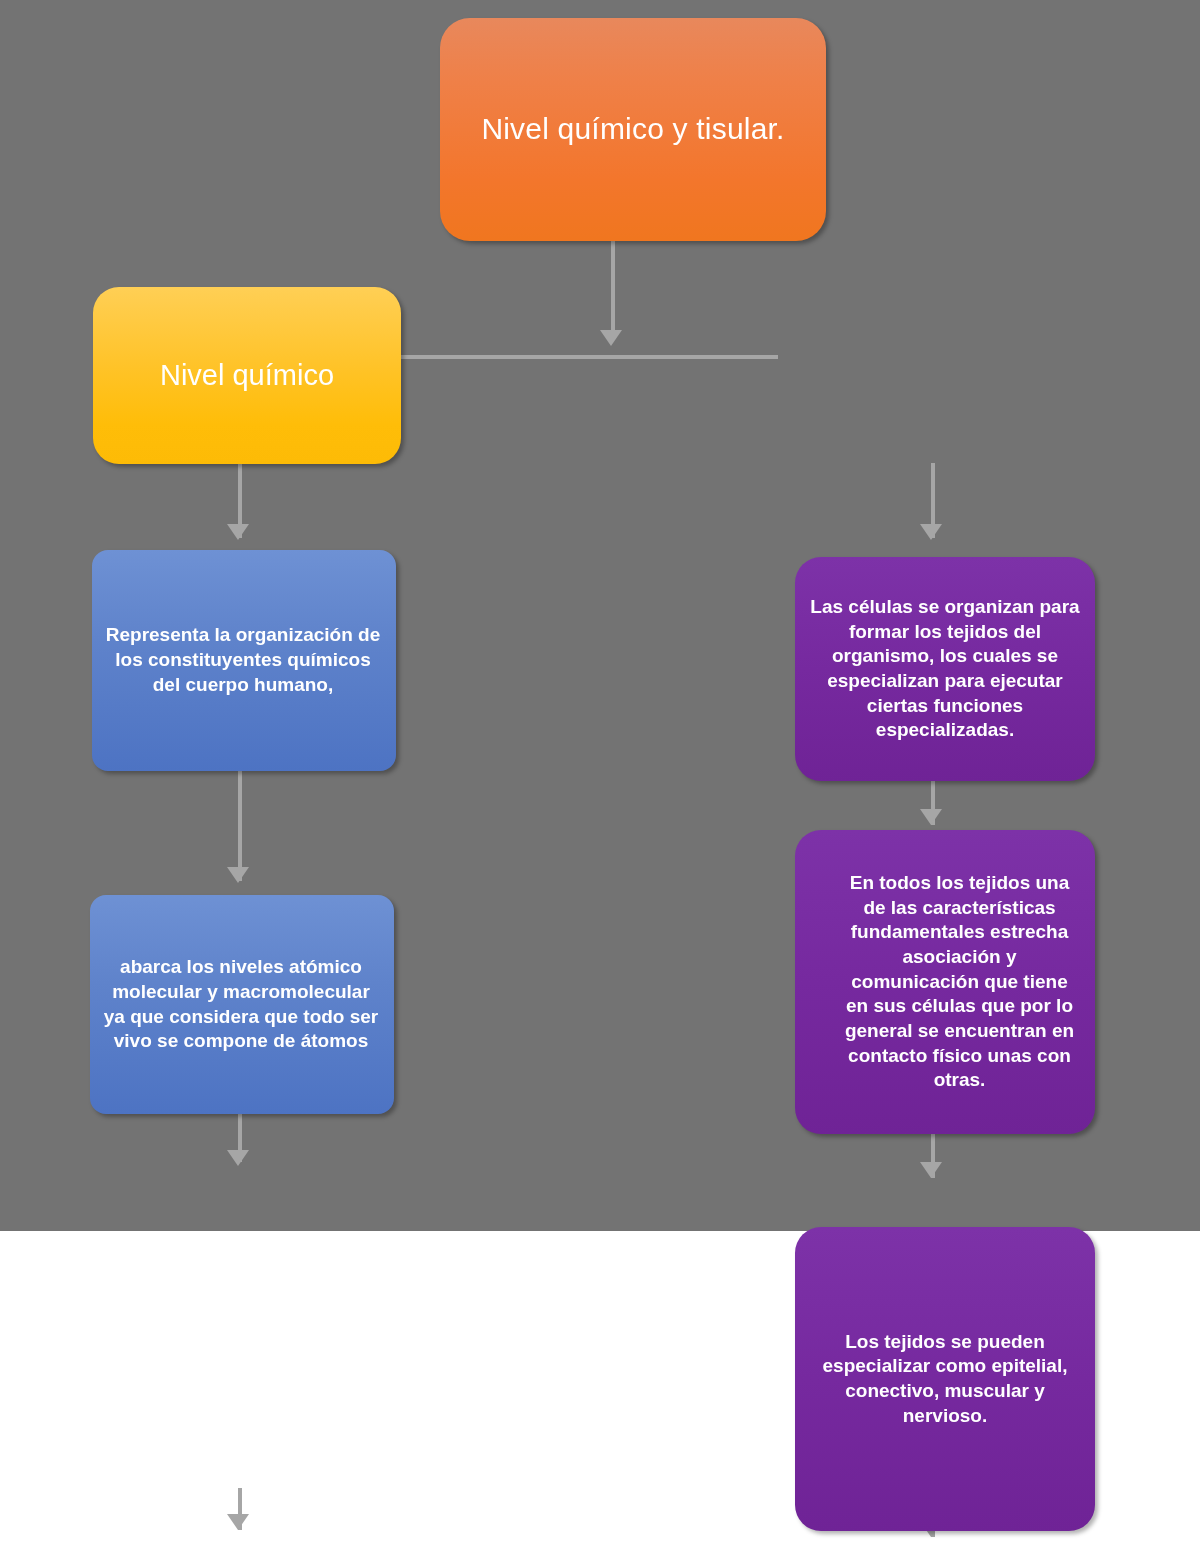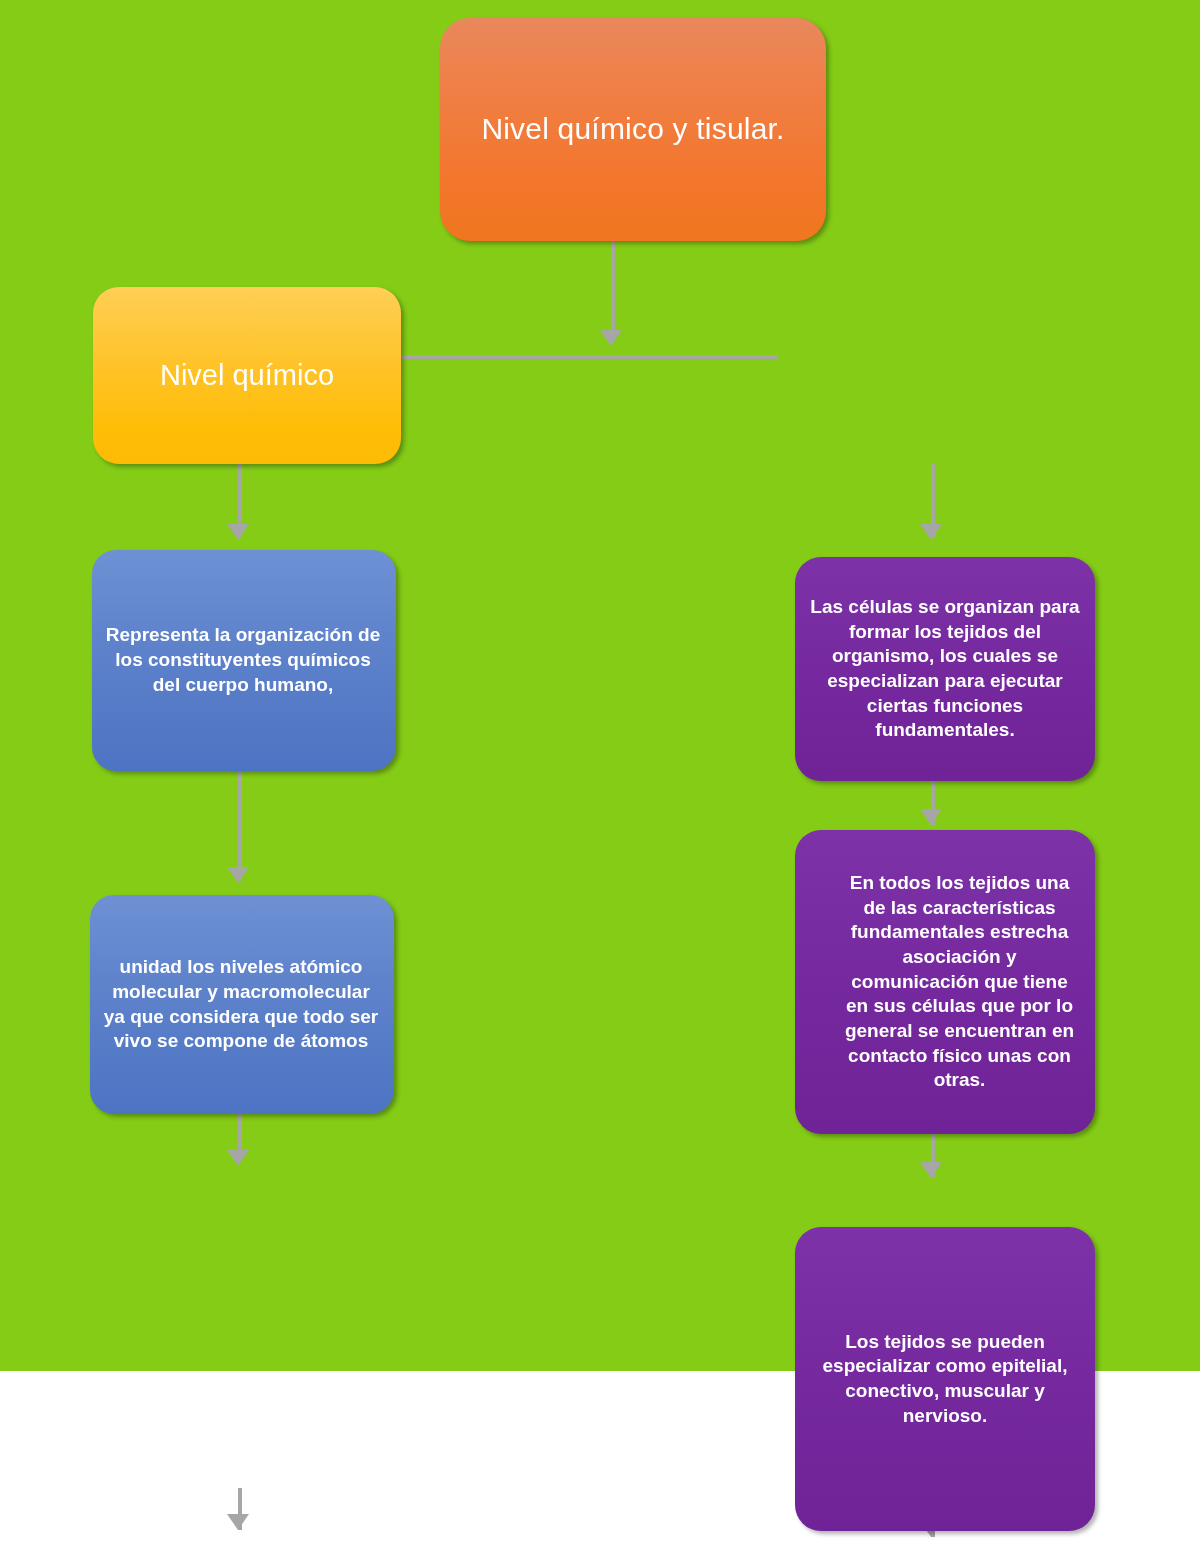--- a/index.html
+++ b/index.html
@@ -2,21 +2,21 @@
 <html><head>
 <meta charset="utf-8">
 <style>
   html,body{margin:0;padding:0;}
   body{
     width:1200px;height:1553px;
     background:#ffffff;
     font-family:"Liberation Sans", sans-serif;
     overflow:hidden;
   }
-  #canvas{position:relative;width:1200px;height:1371px;background:#84cc16;}
+  #canvas{position:relative;width:1200px;height:1231px;background:#737373;}
 
   .node{
     position:absolute;
     box-sizing:border-box;
     display:flex;
     align-items:center;
     justify-content:center;
     text-align:center;
     color:#ffffff;
     border-radius:26px;
@@ -47,21 +47,21 @@
     font-weight:400;
   }
   .n-yellow.left{left:93px;}
   .n-yellow.right{left:775px;}
 
   
   .n-blue{
     background:linear-gradient(180deg,#6e91d4 0%, #5f83cb 40%, #4d73c3 100%);
     font-size:19px;
     font-weight:bold;
-    border-radius:24px;
+    border-radius:16px;
     padding-left:12px;
   }
   .n-blue1{left:92px;top:550px;width:304px;height:221px;}
   .n-blue2{left:90px;top:895px;width:304px;height:219px;}
 
   
   .n-green{
     left:92px;top:1176px;width:309px;height:312px;
     background:linear-gradient(180deg,#8cbf63 0%, #7fb457 45%, #6fa84b 100%);
     font-size:19px;font-weight:bold;border-radius:26px;
@@ -130,26 +130,26 @@
   <div class="node n-yellow left">
     <span class="txt">Nivel químico</span>
   </div>
 
 
   <div class="node n-blue n-blue1">
     <span class="txt">Representa la organización de los constituyentes químicos del cuerpo humano,</span>
   </div>
 
   <div class="node n-blue n-blue2">
-    <span class="txt">unidad los niveles atómico molecular y macromolecular ya que considera que todo ser vivo se compone de átomos</span>
+    <span class="txt">abarca los niveles atómico molecular y macromolecular ya que considera que todo ser vivo se compone de átomos</span>
   </div>
 
 
   <div class="node n-purple n-purple1">
-    <span class="txt">Las células se organizan para formar los tejidos del organismo, los cuales se especializan para ejecutar ciertas funciones fundamentales.</span>
+    <span class="txt">Las células se organizan para formar los tejidos del organismo, los cuales se especializan para ejecutar ciertas funciones especializadas.</span>
   </div>
 
   <div class="node n-purple n-purple2">
     <span class="txt">En todos los tejidos una de las características fundamentales estrecha asociación y comunicación que tiene en sus células que por lo general se encuentran en contacto físico unas con otras.</span>
   </div>
 
   <div class="node n-purple n-purple3">
     <span class="txt">Los tejidos se pueden especializar como epitelial, conectivo, muscular y nervioso.</span>
   </div>
 

